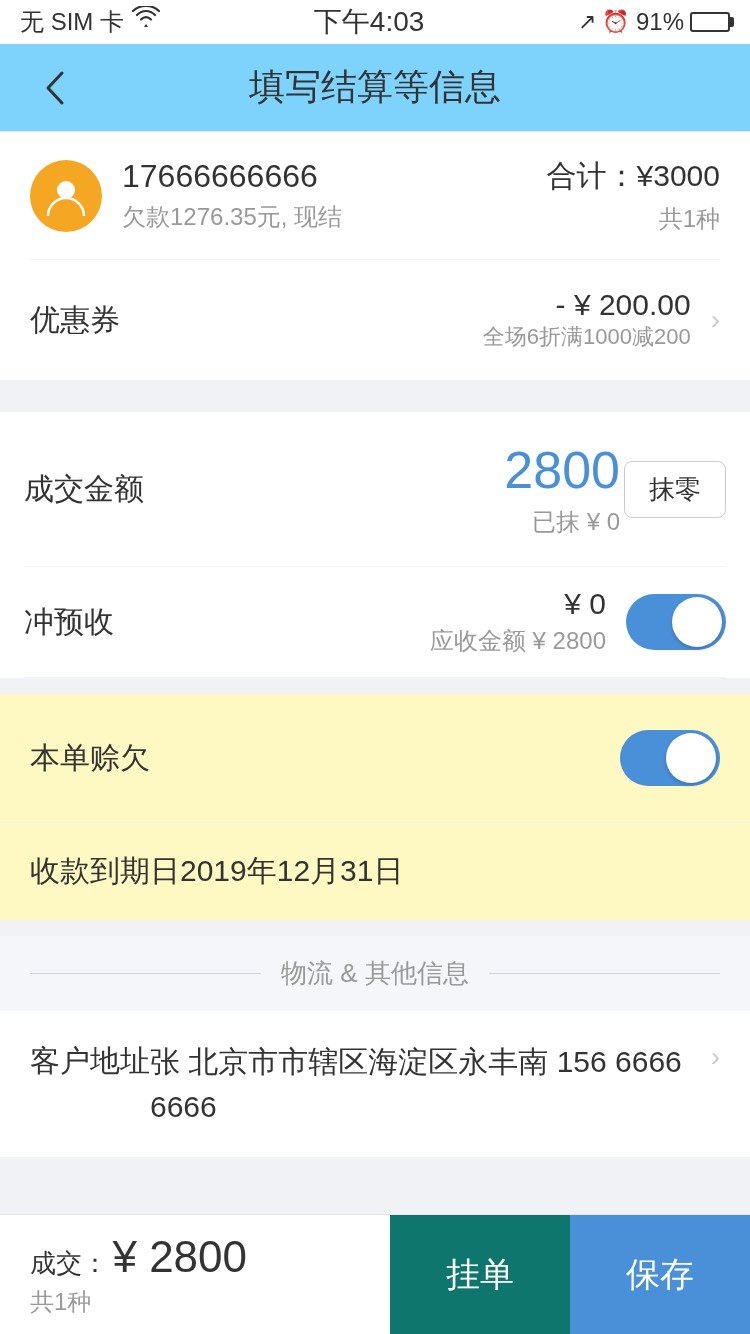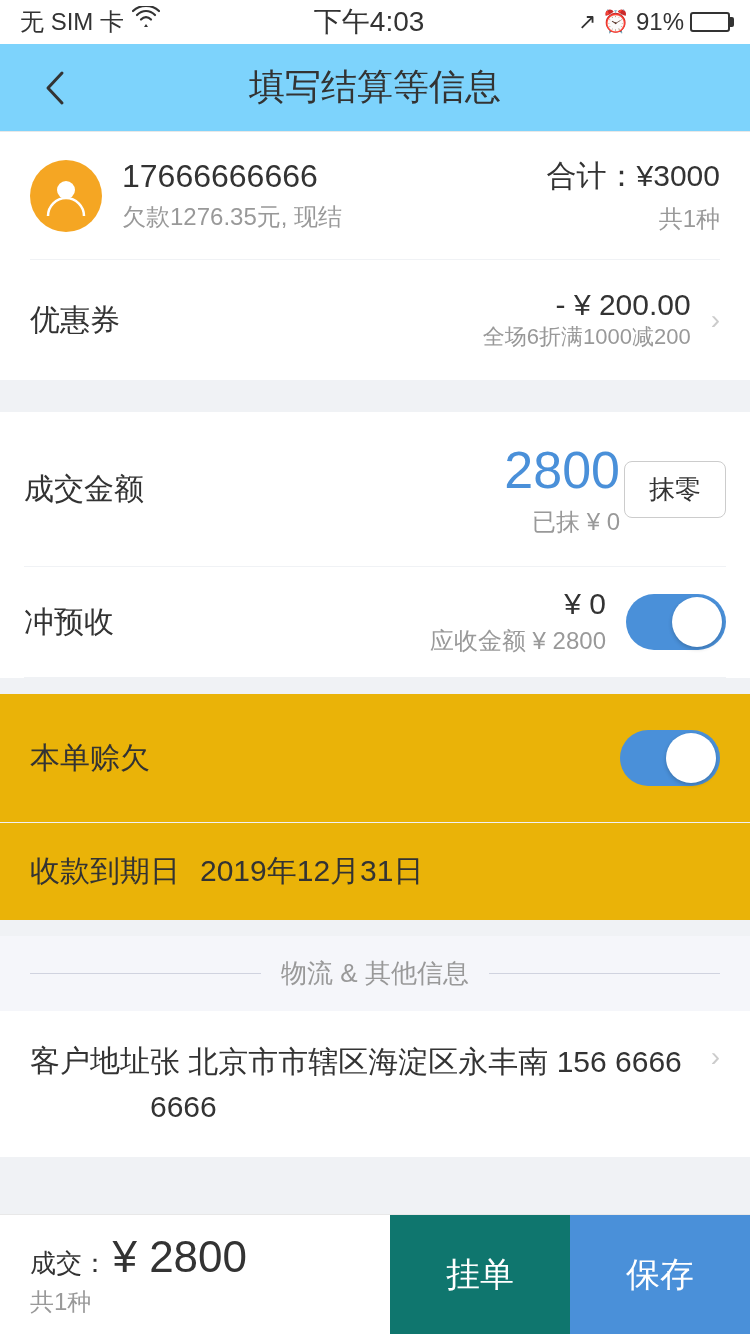--- a/index.html
+++ b/index.html
@@ -281,21 +281,21 @@
       background: #fff;
       border-radius: 50%;
       position: absolute;
       top: 3px;
       right: 4px;
       box-shadow: 0 2px 4px rgba(0,0,0,0.2);
     }
 
     
     .credit-section {
-      background: #eab308;
+      background: #fef9c3;
       margin-bottom: 0;
     }
     .credit-row {
       display: flex;
       align-items: center;
       padding: 36px 30px;
     }
     .credit-label {
       font-size: 30px;
       color: #333;
@@ -305,21 +305,20 @@
     
     .due-date-row {
       display: flex;
       align-items: center;
       padding: 28px 30px;
       border-top: 1px solid #f0f2f5;
     }
     .due-date-label {
       font-size: 30px;
       color: #333;
-      margin-right: 20px;
       text-align: right;
     }
     .due-date-value {
       font-size: 30px;
       color: #333;
     }
 
     
     .logistics-separator {
       display: flex;

